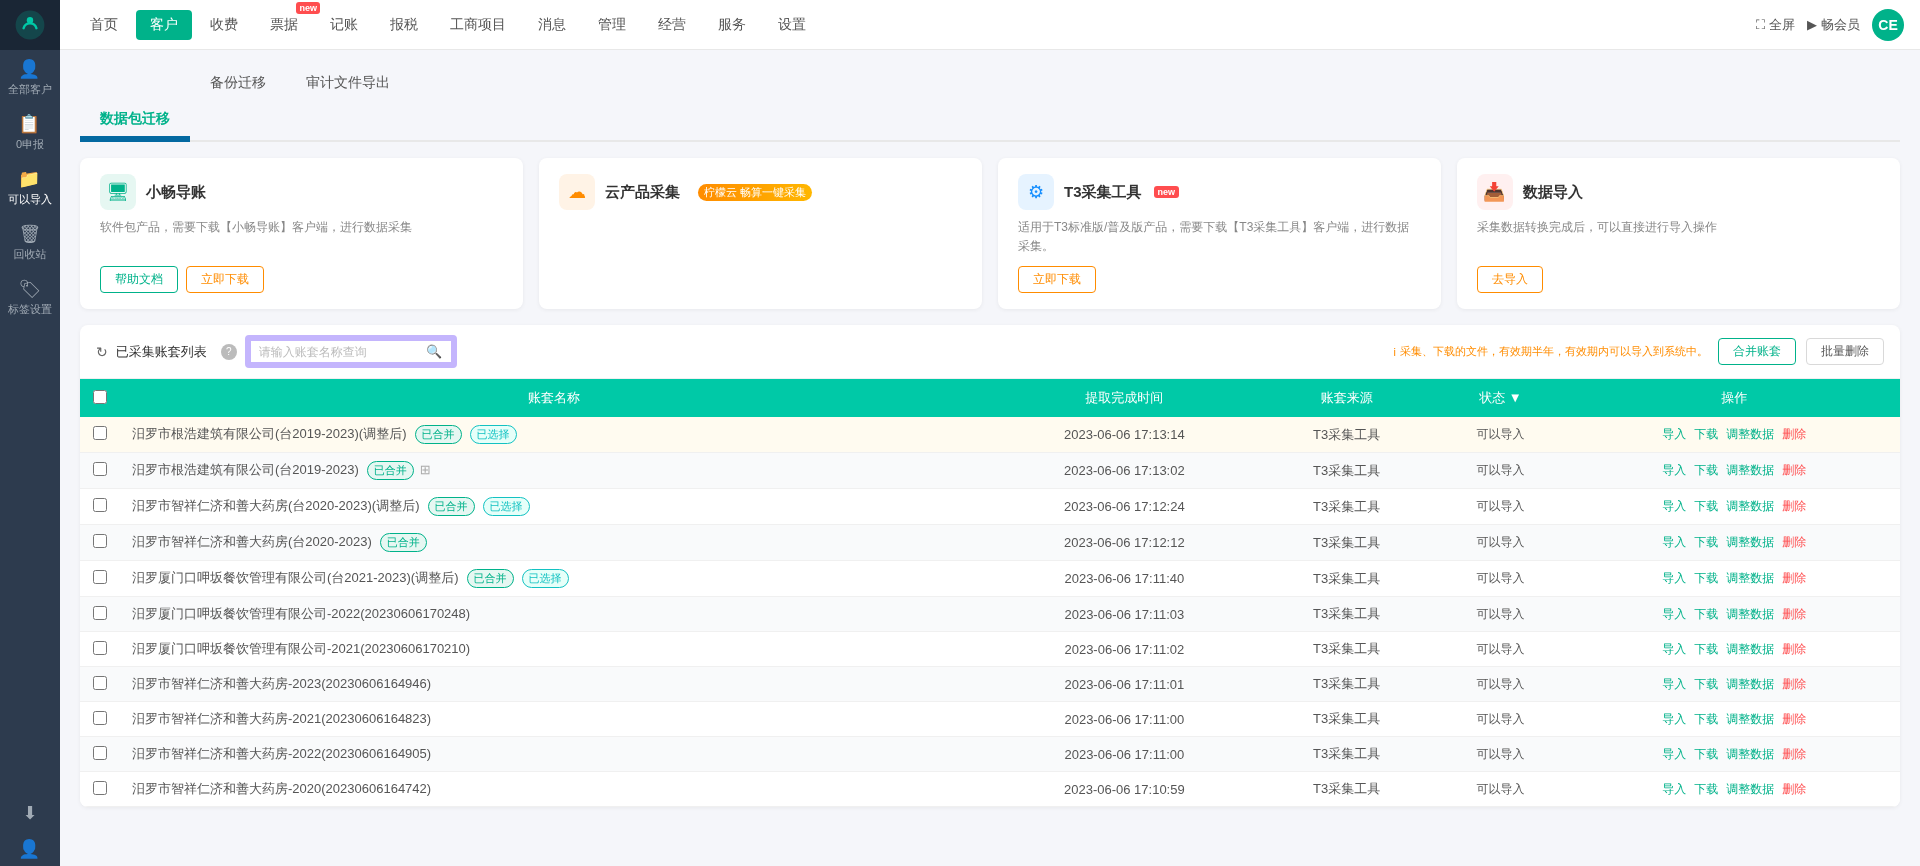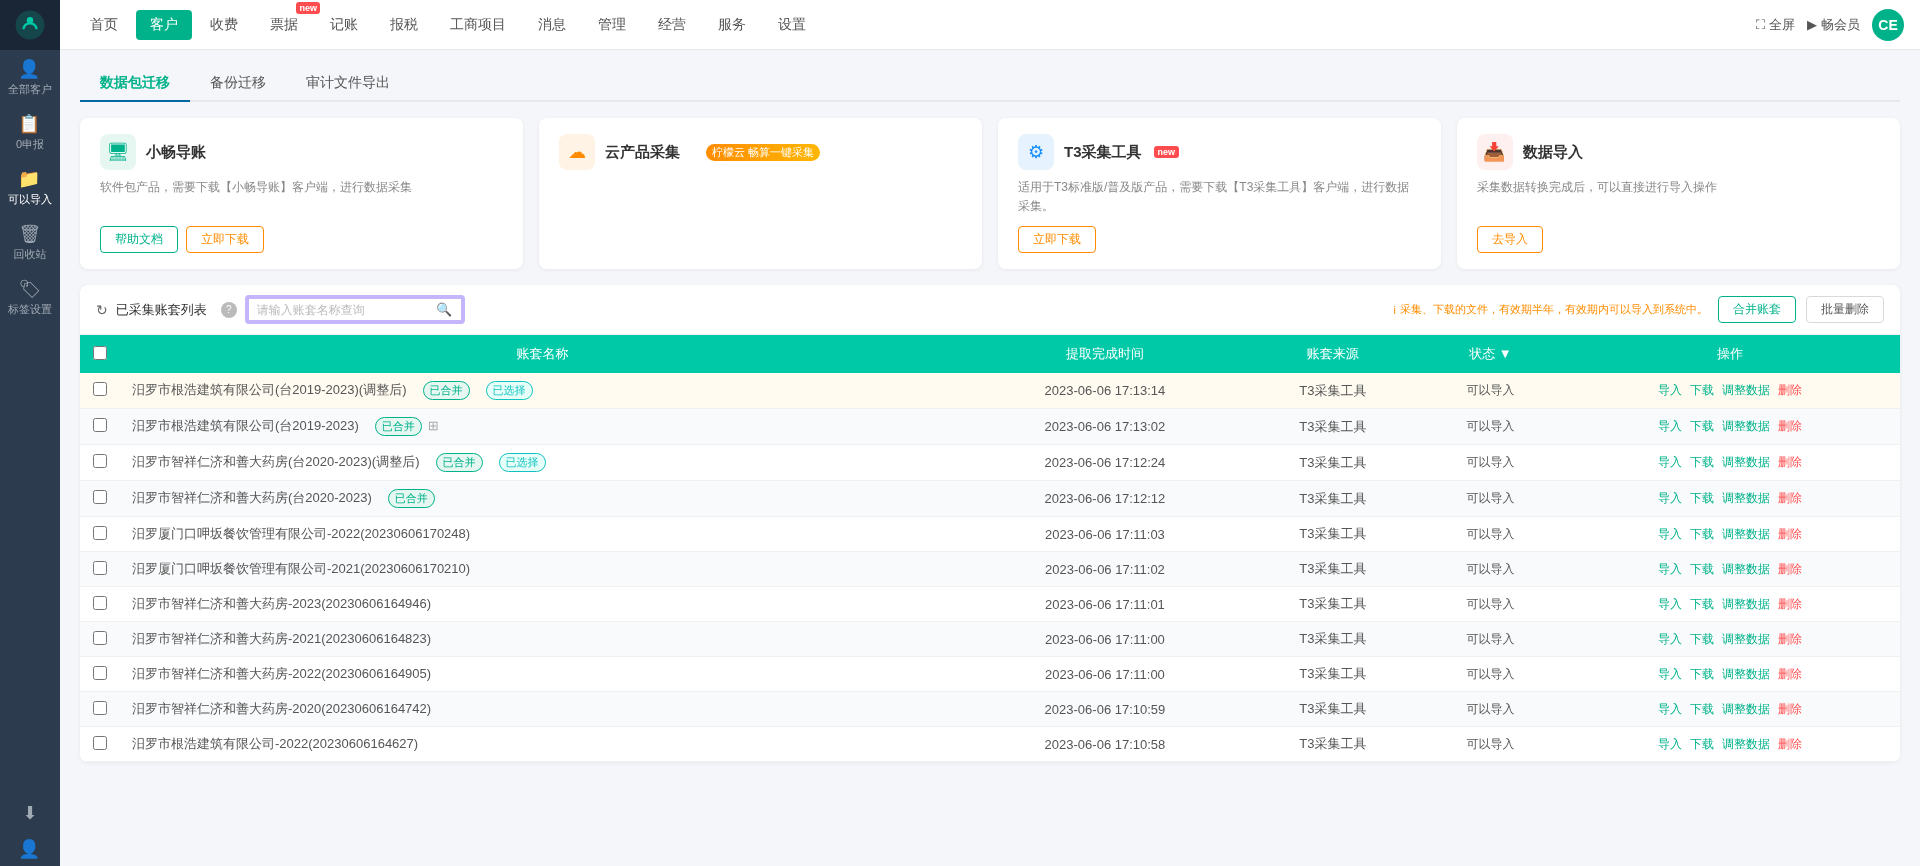--- a/index.html
+++ b/index.html
@@ -124,22 +124,23 @@
     .tab {
       padding: 8px 20px;
       cursor: pointer;
       font-size: 14px;
       color: #555;
       border-bottom: 2px solid transparent;
       margin-bottom: -2px;
     }
     .tab.active {
       color: #00b28a;
-      border-bottom: 2px solid #0369a1;
+      border-bottom: 6px solid #0369a1;
       font-weight: bold;
+      margin-top: 36px;
     }
 
     
     .cards-row {
       display: flex;
       gap: 16px;
       margin-bottom: 16px;
     }
     .card {
       background: #fff;
@@ -227,24 +228,24 @@
       display: inline-flex;
       align-items: center;
       justify-content: center;
       font-size: 10px;
       cursor: pointer;
     }
     .refresh-icon { cursor: pointer; color: #666; font-size: 14px; }
     .search-input-wrap {
       display: flex;
       align-items: center;
-      border: 4px solid #c4b5fd;
+      border: 6px solid #c4b5fd;
       border-radius: 4px;
       padding: 3px 8px;
-      gap: 20px;
+      gap: 8px;
       background: #fff;
     }
     .search-input-wrap input {
       border: none;
       outline: none;
       font-size: 12px;
       width: 160px;
       color: #333;
     }
     .search-input-wrap input::placeholder { color: #bbb; }
@@ -319,21 +320,21 @@
       cursor: pointer;
       margin: 0 4px;
       font-size: 12px;
     }
     .action-link.red { color: #ff4d4f; }
     .row-badge {
       display: inline-block;
       padding: 1px 6px;
       border-radius: 10px;
       font-size: 11px;
-      margin-left: 16px;
+      margin-left: 8px;
     }
     .badge-green { background: #e6f7f2; color: #00b28a; border: 1px solid #00b28a; }
     .badge-teal { background: #e6fff9; color: #13c2c2; border: 1px solid #13c2c2; }
     .row-icon { color: #aaa; margin-left: 6px; cursor: pointer; }
     input[type="checkbox"] { cursor: pointer; width: 14px; height: 14px; }
   </style>
 </head>
 <body>
 
 <div class="sidebar">
@@ -524,20 +525,28 @@
             <tr>
               <td><input type="checkbox" style=""></td>
               <td style="text-align: left;">汨罗市智祥仁济和善大药房(台2020-2023)<span class="row-badge badge-green">已合并</span></td>
               <td>2023-06-06 17:12:12</td>
               <td>T3采集工具</td>
               <td class="status-badge-green">可以导入</td>
               <td><span class="action-link">导入</span><span class="action-link">下载</span><span class="action-link">调整数据</span><span class="action-link red">删除</span></td>
             </tr>
             <tr>
               <td><input type="checkbox" style=""></td>
+              <td style="text-align: left;">汨罗厦门口呷坂餐饮管理有限公司(台2021-2023)(调整后)<span class="row-badge badge-green">已合并</span><span class="row-badge badge-teal">已选择</span></td>
+              <td>2023-06-06 17:11:40</td>
+              <td>T3采集工具</td>
+              <td class="status-badge-green">可以导入</td>
+              <td><span class="action-link">导入</span><span class="action-link">下载</span><span class="action-link">调整数据</span><span class="action-link red">删除</span></td>
+            </tr>
+            <tr>
+              <td><input type="checkbox" style=""></td>
               <td style="text-align: left;">汨罗厦门口呷坂餐饮管理有限公司-2022(20230606170248)</td>
               <td>2023-06-06 17:11:03</td>
               <td>T3采集工具</td>
               <td class="status-badge-green">可以导入</td>
               <td><span class="action-link">导入</span><span class="action-link">下载</span><span class="action-link">调整数据</span><span class="action-link red">删除</span></td>
             </tr>
             <tr>
               <td><input type="checkbox" style=""></td>
               <td style="text-align: left;">汨罗厦门口呷坂餐饮管理有限公司-2021(20230606170210)</td>
               <td>2023-06-06 17:11:02</td>
@@ -570,25 +579,17 @@
               <td><span class="action-link">导入</span><span class="action-link">下载</span><span class="action-link">调整数据</span><span class="action-link red">删除</span></td>
             </tr>
             <tr>
               <td><input type="checkbox" style=""></td>
               <td style="text-align: left;">汨罗市智祥仁济和善大药房-2020(20230606164742)</td>
               <td>2023-06-06 17:10:59</td>
               <td>T3采集工具</td>
               <td class="status-badge-green">可以导入</td>
               <td><span class="action-link">导入</span><span class="action-link">下载</span><span class="action-link">调整数据</span><span class="action-link red">删除</span></td>
             </tr>
-            <tr>
-              <td><input type="checkbox" style=""></td>
-              <td style="text-align: left;">汨罗市根浩建筑有限公司-2022(20230606164627)</td>
-              <td>2023-06-06 17:10:58</td>
-              <td>T3采集工具</td>
-              <td class="status-badge-green">可以导入</td>
-              <td><span class="action-link">导入</span><span class="action-link">下载</span><span class="action-link">调整数据</span><span class="action-link red">删除</span></td>
-            </tr>
           </tbody>
       </table>
     </div>
   </div>
 </div>
 
 </body></html>

